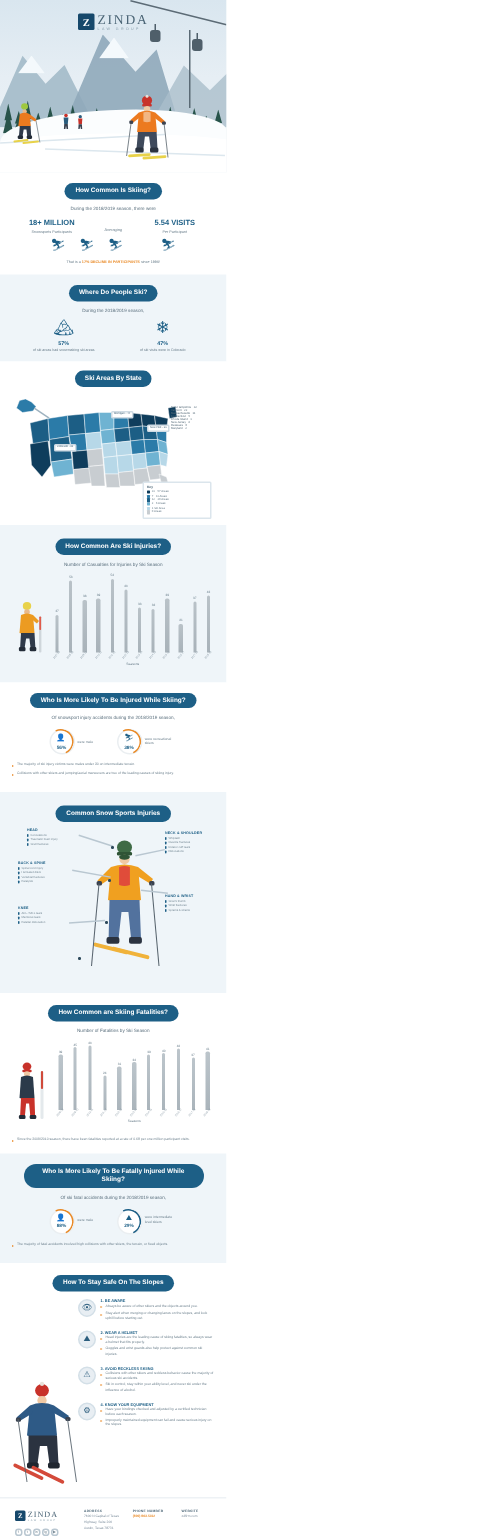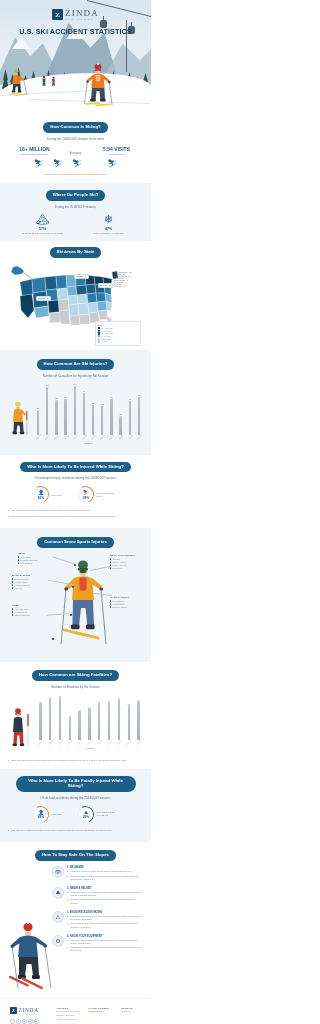--- a/index.html
+++ b/index.html
@@ -223,21 +223,20 @@
     <div class="slope-line" style="left:0;bottom:22px;width:110px;transform:rotate(-3deg);"></div>
     <div class="slope-line" style="left:30px;bottom:13px;width:120px;transform:rotate(2deg);"></div>
 
     <div class="logo-wrap">
       <div class="logo-z">Z</div>
       <div class="logo-txt">
         <div class="logo-name">ZINDA</div>
         <div class="logo-sub">LAW GROUP</div>
       </div>
     </div>
-    <div class="hero-title">U.S. SKI ACCIDENT STATISTICS</div>
 
     <svg class="skier sk-big" viewBox="0 0 30 48">
       <ellipse cx="15" cy="6" rx="3.4" ry="3.2" fill="#c8322a"></ellipse>
       <rect x="11.8" y="8.4" width="6.4" height="1.6" rx="0.6" fill="#c8322a"></rect>
       <circle cx="15" cy="3.2" r="1" fill="#e8e2da"></circle>
       <ellipse cx="15" cy="11.6" rx="2.2" ry="2" fill="#f0c9a4"></ellipse>
       <path d="M9.6 14 Q15 11.6 20.4 14 L21.6 27 Q15 29.4 8.4 27 Z" fill="#ec7a1f"></path>
       <path d="M12.6 14 Q15 13 17.4 14 L17.4 20 Q15 21 12.6 20 Z" fill="#f8f2e8" opacity=".5"></path>
       <path d="M20.4 14 L27 19.8 L25.6 21.6 L19.4 17.2 Z" fill="#ec7a1f"></path>
       <path d="M9.6 14 L4 19 L5.4 21 L10.6 17 Z" fill="#ec7a1f"></path>

